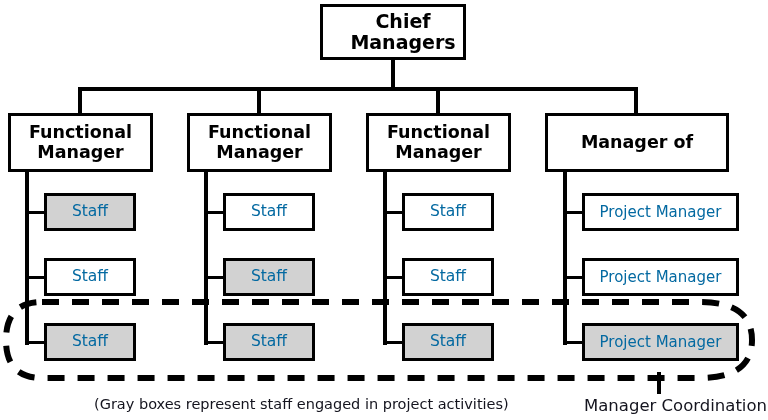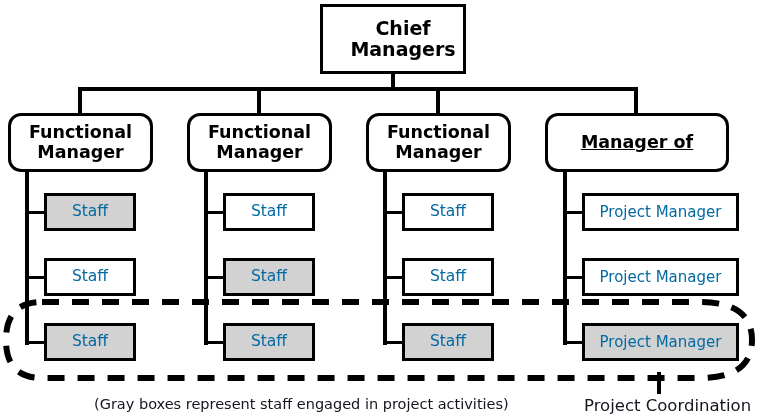--- a/index.html
+++ b/index.html
@@ -36,21 +36,20 @@
   .node.exec {
     font-weight: bold;
     font-size: 19px;
     color: #000;
   }
   
   .node.manager {
     font-weight: bold;
     font-size: 17.5px;
     color: #000;
-    border-radius: 13px;
   }
   
   .node.leaf {
     font-weight: normal;
     font-size: 15.5px;
     color: #0369a1;
     border-width: 3px;
   }
   .node.leaf.pm { font-size: 15px; align-items: center; }
 
@@ -136,21 +135,21 @@
   <div class="line-h" style="left:563px; top:341px; width:22px;"></div>
 
   <svg id="coord-oval" viewBox="0 0 768 100">
     <path d="M 42 12 L 700 12 Q 752 12 752 50 Q 752 88 700 88 L 42 88 Q 6 88 6 50 Q 6 12 42 12 Z" fill="none" stroke="#000000" stroke-width="6" stroke-dasharray="17 13" stroke-linecap="butt"></path>
   </svg>
 
   <svg id="coord-leader" viewBox="0 0 768 30">
     <path d="M 659 2 L 659 24" fill="none" stroke="#000000" stroke-width="4"></path>
   </svg>
 
-  <div class="node exec" style="left:320px; top:4px; width:146px; height:70px;padding-left:20px;">
+  <div class="node exec" style="left:320px; top:4px; width:146px; height:56px;padding-left:20px;">
     <span class="node-label">
       <span>Chief</span><br>
       <span>Managers</span>
     </span>
   </div>
 
   <div class="node manager" style="left:8px; top:113px; width:145px; height:59px;">
     <span class="node-label">
       <span>Functional</span><br>
       <span>Manager</span>
@@ -164,21 +163,21 @@
     </span>
   </div>
 
   <div class="node manager" style="left:366px; top:113px; width:145px; height:59px;">
     <span class="node-label">
       <span>Functional</span><br>
       <span>Manager</span>
     </span>
   </div>
 
-  <div class="node manager" style="left:545px; top:113px; width:184px; height:59px;text-decoration:underline;">
+  <div class="node manager" style="left:545px; top:113px; width:184px; height:59px;">
     <span class="node-label">
       <span>Manager of</span><br>
     </span>
   </div>
 
   <div class="node leaf gray" style="left:44px; top:193px; width:92px; height:38px;">
     <span class="node-label">Staff</span>
   </div>
   <div class="node leaf" style="left:44px; top:258px; width:92px; height:38px;">
     <span class="node-label">Staff</span>
@@ -212,15 +211,15 @@
   </div>
   <div class="node leaf pm" style="left:582px; top:258px; width:157px; height:38px;">
     <span class="node-label">Project Manager</span>
   </div>
   <div class="node leaf pm gray" style="left:582px; top:323px; width:157px; height:38px;">
     <span class="node-label">Project Manager</span>
   </div>
 
   <div class="caption" id="legend-caption">(Gray boxes represent staff engaged in project activities)</div>
 
-  <div class="caption" id="coord-caption">Project Coordination</div>
+  <div class="caption" id="coord-caption">Manager Coordination</div>
 
 </div>
 
 </body></html>

